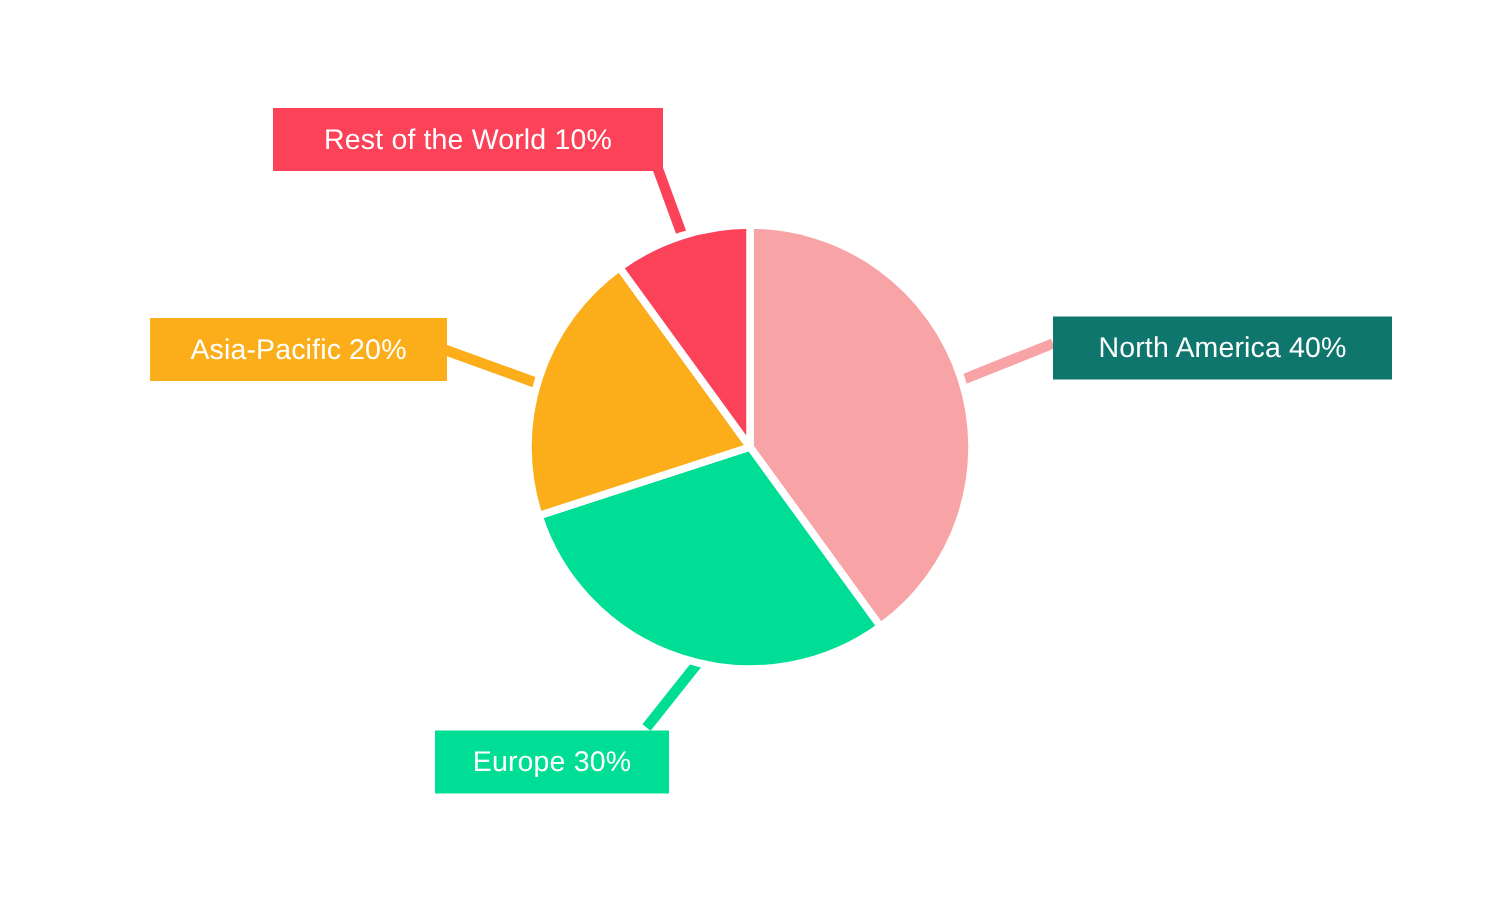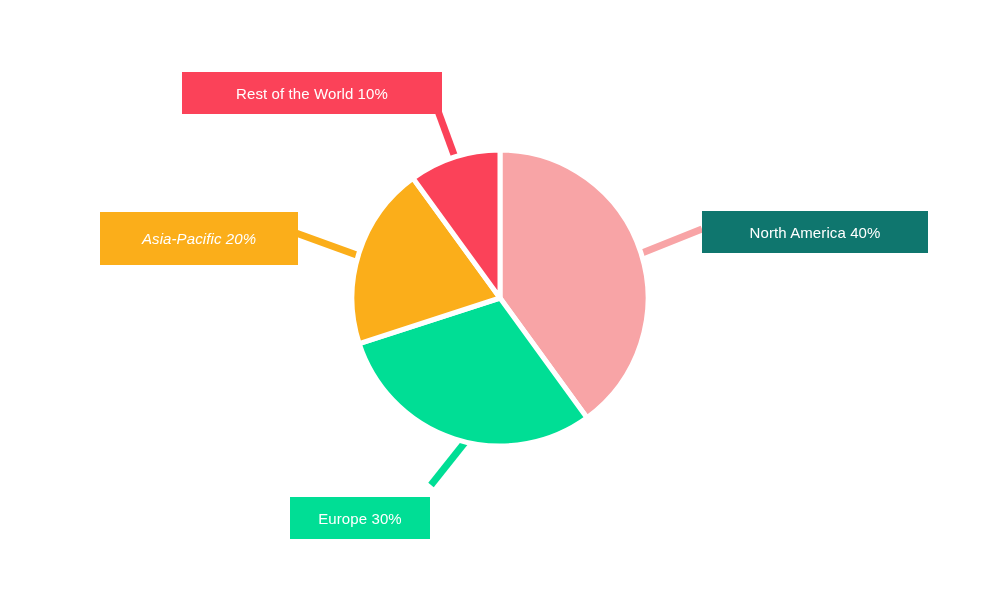--- a/index.html
+++ b/index.html
@@ -28,21 +28,21 @@
     display: block;
   }
   .callout-label {
     position: absolute;
     box-sizing: border-box;
     display: flex;
     align-items: center;
     justify-content: center;
     color: #ffffff;
     font-family: "Liberation Sans", sans-serif;
-    font-size: 15px;
+    font-size: 19px;
     font-weight: 400;
     line-height: 1;
     white-space: nowrap;
     padding: 0 12px;
     letter-spacing: 0.1px;
   }
 </style>
 </head>
 <body>
 
@@ -62,25 +62,25 @@
       <path d="M 500 298 L 586.99 417.73 A 148 148 0 0 1 359.24 343.73 Z" fill="#00DE95"></path>
       <path d="M 500 298 L 359.24 343.73 A 148 148 0 0 1 413.01 178.27 Z" fill="#FBAE1A"></path>
       <path d="M 500 298 L 413.01 178.27 A 148 148 0 0 1 500.00 150.00 Z" fill="#FB4259"></path>
     </g>
   </svg>
 
   <div class="callout-label" style="left:182px; top:72px; width:260px; height:42px; background:#FB4259;">
     <span>Rest of the World 10%</span>
   </div>
 
-  <div class="callout-label" style="left:100px; top:212px; width:198px; height:53px; background:#FBAE1A;font-style:italic;">
+  <div class="callout-label" style="left:100px; top:212px; width:198px; height:42px; background:#FBAE1A;">
     <span>Asia-Pacific 20%</span>
   </div>
 
   <div class="callout-label" style="left:702px; top:211px; width:226px; height:42px; background:#0f766e;">
     <span>North America 40%</span>
   </div>
 
-  <div class="callout-label" style="left:290px; top:497px; width:140px; height:42px; background:#00DE95;">
+  <div class="callout-label" style="left:290px; top:487px; width:156px; height:42px; background:#00DE95;">
     <span>Europe 30%</span>
   </div>
 
 </div>
 
 </body></html>

